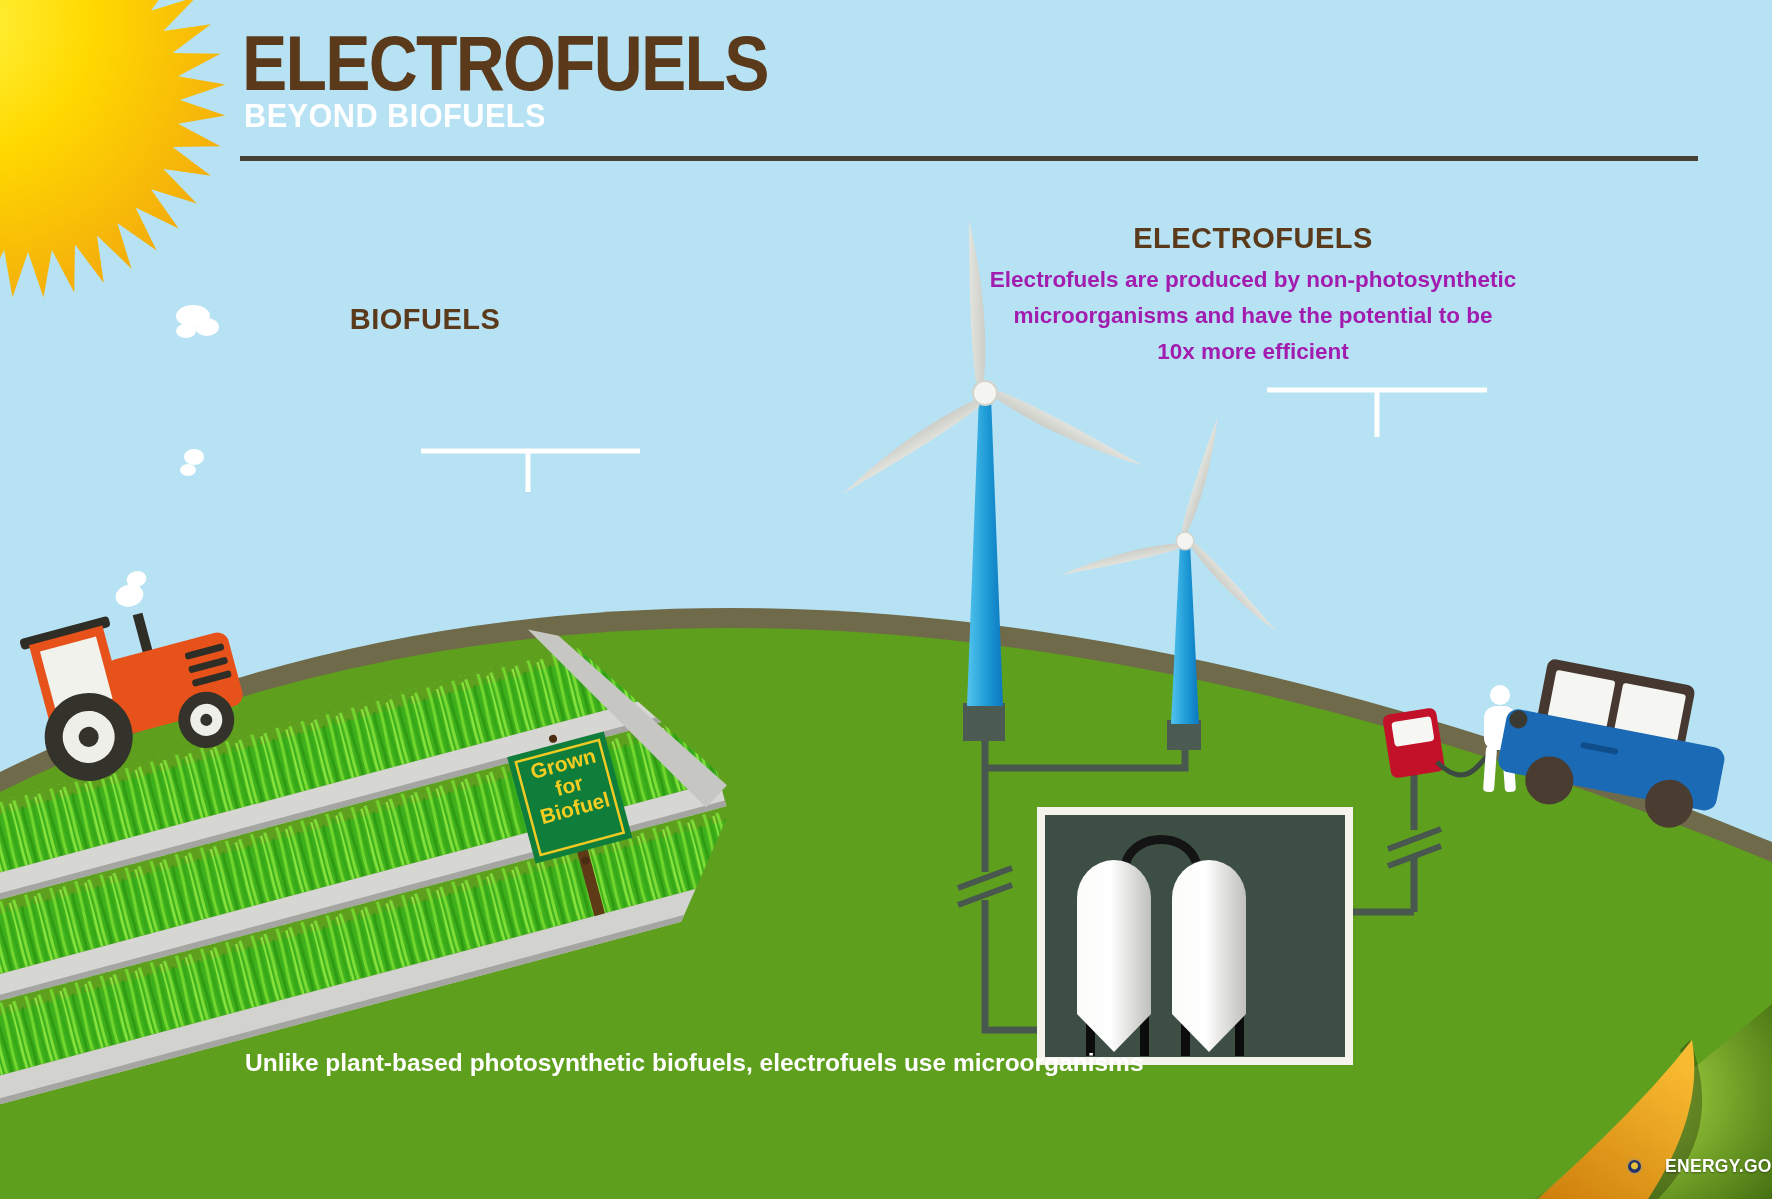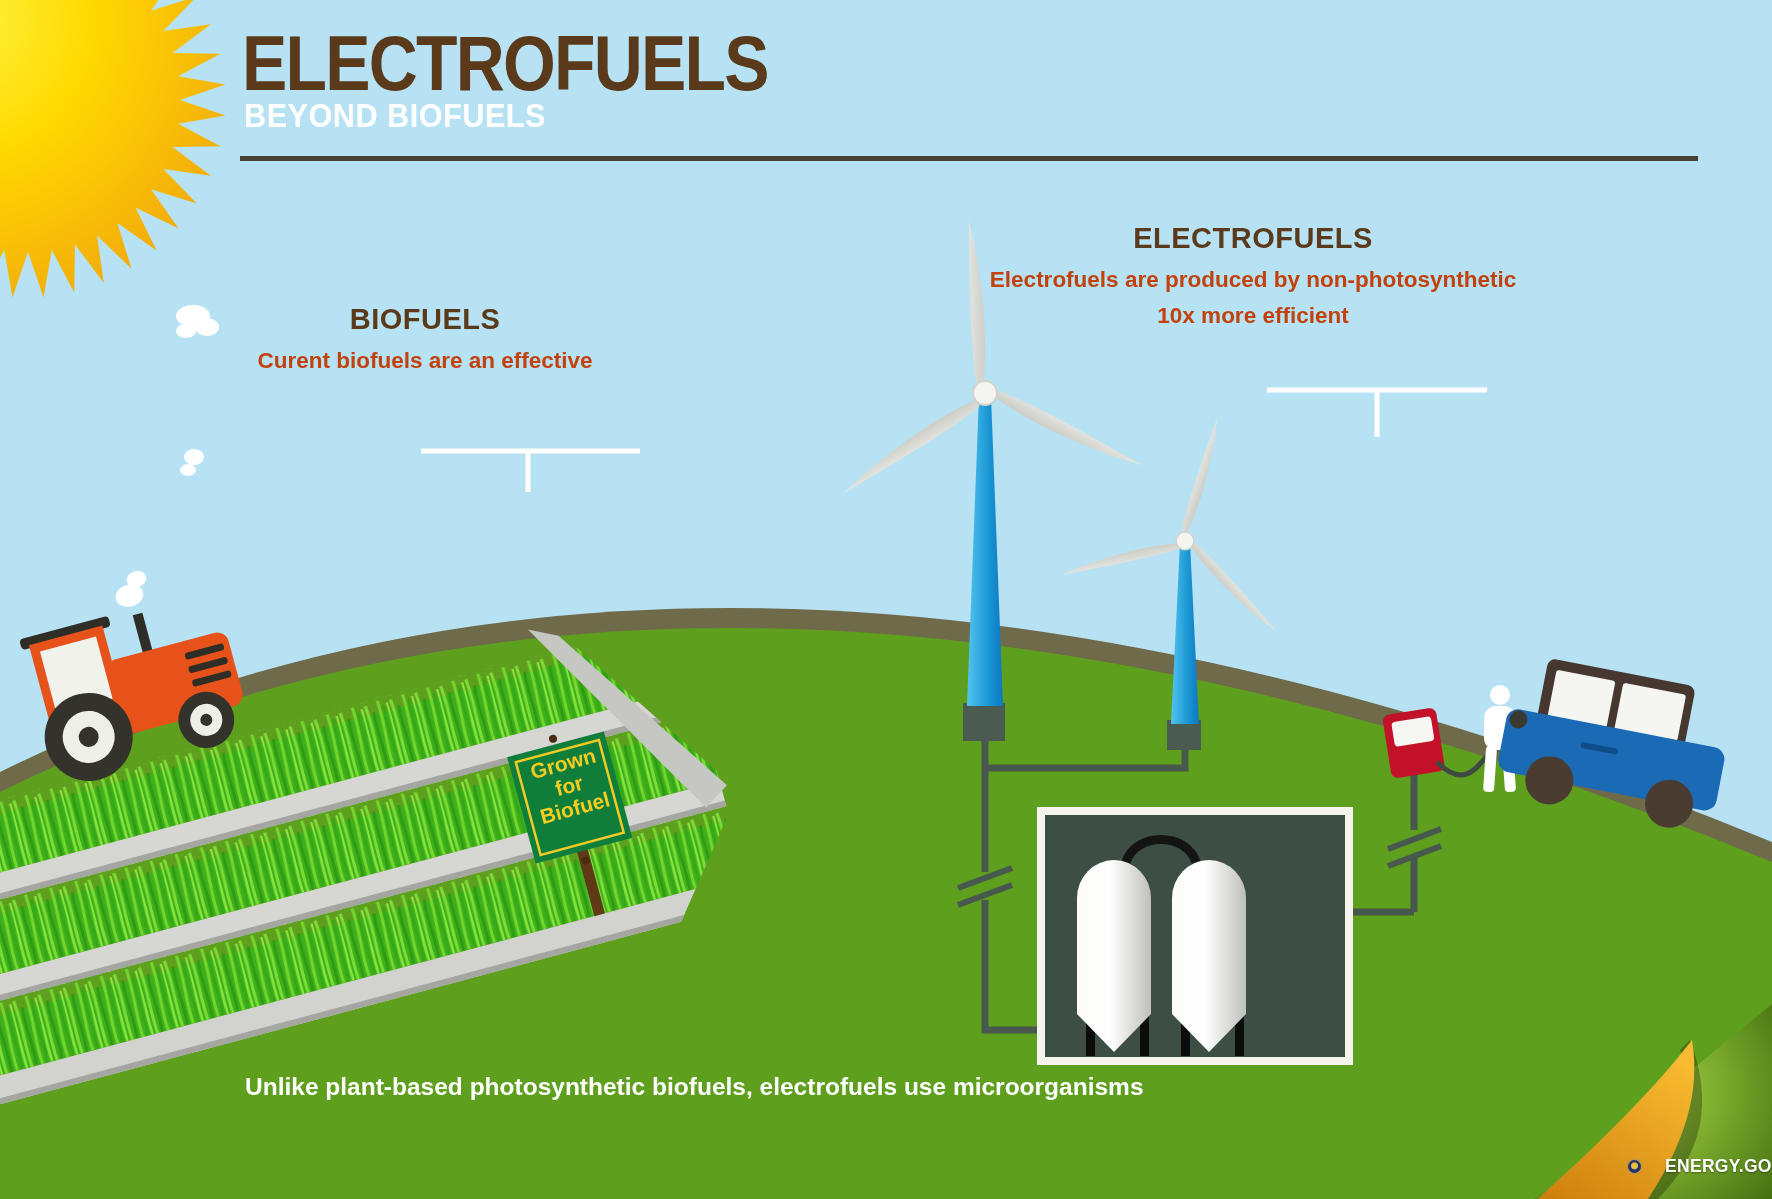--- a/index.html
+++ b/index.html
@@ -16,22 +16,22 @@
   }
   .page-subtitle{
     left:244px;top:97px;font-size:33px;font-weight:700;color:#ffffff;
     letter-spacing:.5px;transform:scaleX(.93);transform-origin:left top;white-space:nowrap;
   }
   .header-divider{left:240px;top:156px;width:1458px;height:5px;background:#4a4136;}
   .callout{text-align:center;}
   .callout-biofuels{left:135px;top:303px;width:580px;}
   .callout-electrofuels{left:973px;top:222px;width:560px;}
   .co-head{font-size:29px;font-weight:700;color:#5a3a1b;letter-spacing:.5px;margin-bottom:7px;}
-  .co-line{font-size:22.5px;font-weight:700;color:#c2410c;line-height:36px;}
-  .footer-text{left:245px;top:1068px;}
+  .co-line{font-size:22.5px;font-weight:700;color:#a21caf;line-height:36px;}
+  .footer-text{left:245px;top:1044px;}
   .f-line{font-size:24.5px;font-weight:700;color:#ffffff;line-height:38px;white-space:nowrap;}
   .sign-text{
     left:517px;top:751px;width:104px;transform:rotate(-15deg);
     color:#f4cd20;font-weight:700;font-size:21px;line-height:23px;text-align:center;
   }
   .logo{left:1626px;top:1156px;display:flex;align-items:center;gap:22px;}
   .seal{
     width:17px;height:17px;border-radius:50%;box-sizing:border-box;
     background:radial-gradient(circle at 50% 45%, #e8c23a 0 3px, #24356d 4px);
     border:2px solid #c9973c;
@@ -235,26 +235,26 @@
     <path d="M1692,1040 C1701,1092 1684,1144 1648,1199 L1538,1199 C1596,1146 1650,1094 1692,1040 Z" fill="url(#curlG)"></path>
   </g>
 </svg>
 
 <div class="abs page-title">ELECTROFUELS</div>
 <div class="abs page-subtitle">BEYOND BIOFUELS</div>
 <div class="abs header-divider"></div>
 
 <div class="abs callout callout-biofuels">
   <div class="co-head">BIOFUELS</div>
-  <div class="co-line">Curent biofuels are an effective</div>
 </div>
 
 <div class="abs callout callout-electrofuels">
   <div class="co-head">ELECTROFUELS</div>
   <div class="co-line">Electrofuels are produced by non-photosynthetic</div>
+  <div class="co-line">microorganisms and have the potential to be</div>
   <div class="co-line">10x more efficient</div>
 </div>
 
 <div class="abs sign-text">
   <div>Grown</div>
   <div>for</div>
   <div>Biofuel</div>
 </div>
 
 <div class="abs footer-text">

